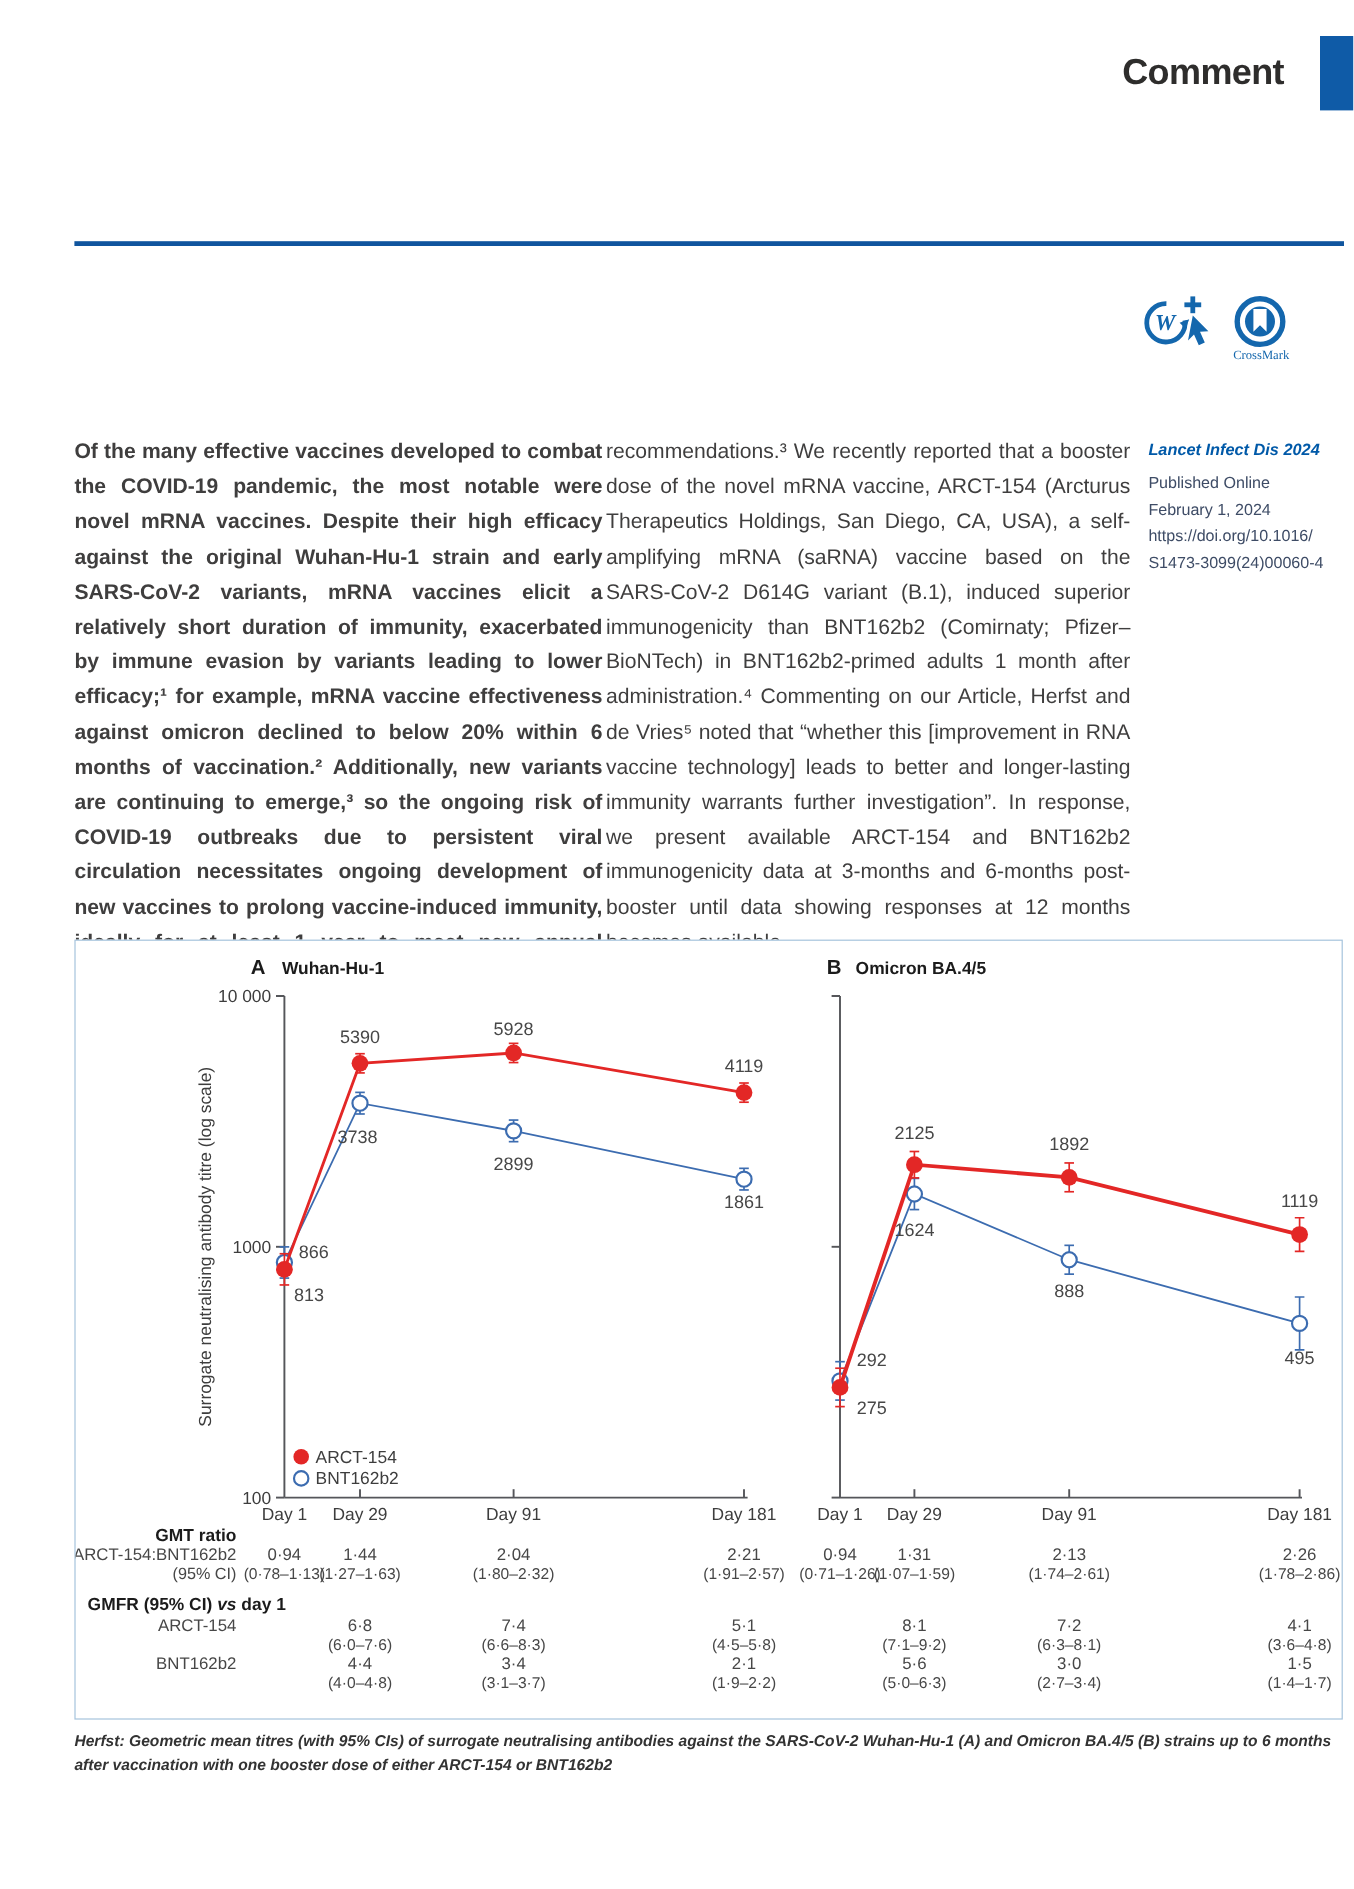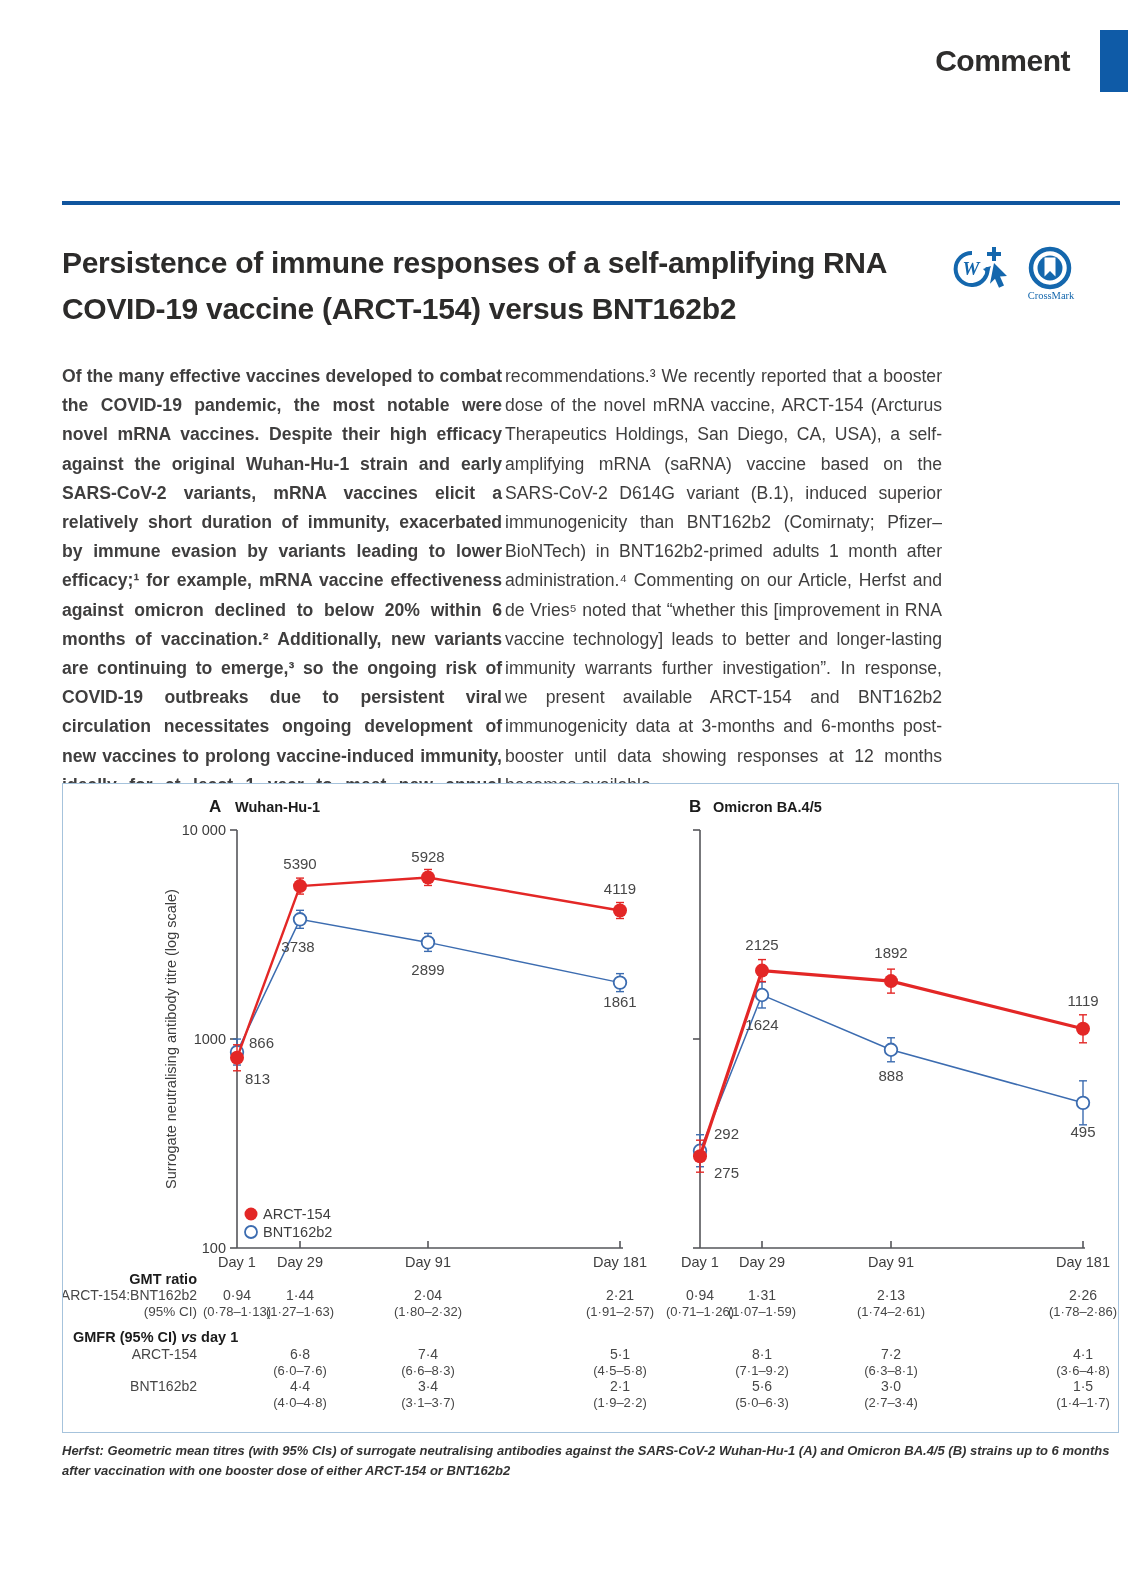--- a/index.html
+++ b/index.html
@@ -29,21 +29,20 @@
 </style>
 </head>
 <body>
 
 <div id="page">
 
   <div class="abs" id="comment-label">Comment</div>
   <div class="abs" id="accent-bar"></div>
   <div class="abs" id="rule"></div>
 
-  <h1 class="abs" id="page-title" style="margin:0;">Persistence of immune responses of a self-amplifying RNA COVID-19 vaccine (ARCT-154) versus BNT162b2</h1>
 
   <div class="abs" id="title-icons">
     <svg width="66" height="60" viewBox="0 0 66 60" style="position:absolute;left:0;top:2px;">
       <path d="M20 8 A16 16 0 1 0 35.5 22" fill="none" stroke="#1467ad" stroke-width="4"></path>
       <path d="M31 24 l8 -3 -3 8 z" fill="#1467ad"></path>
       <text x="19" y="30" font-size="19" font-weight="700" font-style="italic" text-anchor="middle" fill="#1467ad" font-family="Liberation Serif,serif">W</text>
       <g>
         <rect x="40" y="2" width="4" height="14" fill="#1467ad"></rect>
         <rect x="35" y="7" width="14" height="4" fill="#1467ad"></rect>
       </g>
@@ -53,20 +52,27 @@
       <circle cx="28" cy="25" r="19" fill="none" stroke="#1467ad" stroke-width="4.5"></circle>
       <circle cx="28" cy="25" r="12.5" fill="#1467ad"></circle>
       <path d="M22.5 14.5 h11 v19 l-5.5 -5.5 -5.5 5.5 z" fill="#ffffff"></path>
       <text x="29" y="56" text-anchor="middle" font-size="10.5" fill="#1467ad" font-family="Liberation Serif,serif">CrossMark</text>
     </svg>
   </div>
 
   <div class="abs col" id="col-left">Of the many effective vaccines developed to combat the COVID-19 pandemic, the most notable were novel mRNA vaccines. Despite their high efficacy against the original Wuhan-Hu-1 strain and early SARS-CoV-2 variants, mRNA vaccines elicit a relatively short duration of immunity, exacerbated by immune evasion by variants leading to lower efficacy;¹ for example, mRNA vaccine effectiveness against omicron declined to below 20% within 6 months of vaccination.² Additionally, new variants are continuing to emerge,³ so the ongoing risk of COVID-19 outbreaks due to persistent viral circulation necessitates ongoing development of new vaccines to prolong vaccine-induced immunity, ideally for at least 1 year to meet new annual immunisation</div>
   <div class="abs col" id="col-right">recommendations.³ We recently reported that a booster dose of the novel mRNA vaccine, ARCT-154 (Arcturus Therapeutics Holdings, San Diego, CA, USA), a self-amplifying mRNA (saRNA) vaccine based on the SARS-CoV-2 D614G variant (B.1), induced superior immunogenicity than BNT162b2 (Comirnaty; Pfizer–BioNTech) in BNT162b2-primed adults 1 month after administration.⁴ Commenting on our Article, Herfst and de Vries⁵ noted that “whether this [improvement in RNA vaccine technology] leads to better and longer-lasting immunity warrants further investigation”. In response, we present available ARCT-154 and BNT162b2 immunogenicity data at 3-months and 6-months post-booster until data showing responses at 12 months becomes available.</div>
 
+  <div class="abs" id="sidebar">
+    <div class="journal">Lancet Infect Dis 2024</div>
+    <div>Published Online</div>
+    <div>February 1, 2024</div>
+    <div>https://doi.org/10.1016/</div>
+    <div>S1473-3099(24)00060-4</div>
+  </div>
 
   <div class="abs" id="figure-box"><svg width="1055" height="648" viewBox="0 0 1055 648" font-family="Liberation Sans, sans-serif">
         <g>
           <text x="146" y="28" font-size="17" font-weight="700" fill="#1b1b1b">A</text>
           <text x="172" y="28" font-size="14.5" font-weight="700" fill="#1b1b1b">Wuhan-Hu-1</text>
           <line x1="174" y1="46" x2="174" y2="464" stroke="#55565a" stroke-width="1.6"></line>
           <line x1="174" y1="464" x2="560" y2="464" stroke="#55565a" stroke-width="1.6"></line>
           <line x1="167" y1="46" x2="174" y2="46" stroke="#55565a" stroke-width="1.6"></line>
           <text x="163" y="51" font-size="14.5" fill="#3d3d3d" text-anchor="end">10 000</text>
           <line x1="167" y1="255" x2="174" y2="255" stroke="#55565a" stroke-width="1.6"></line>

